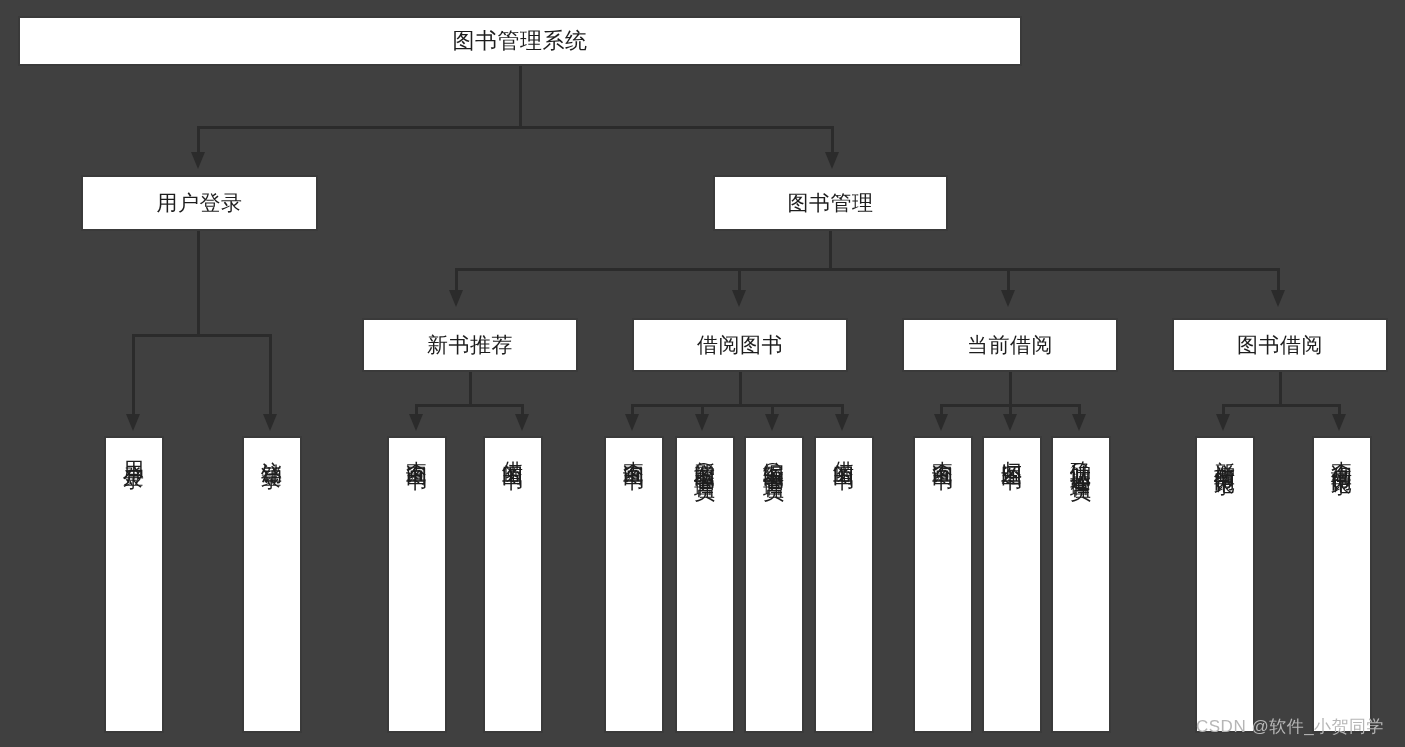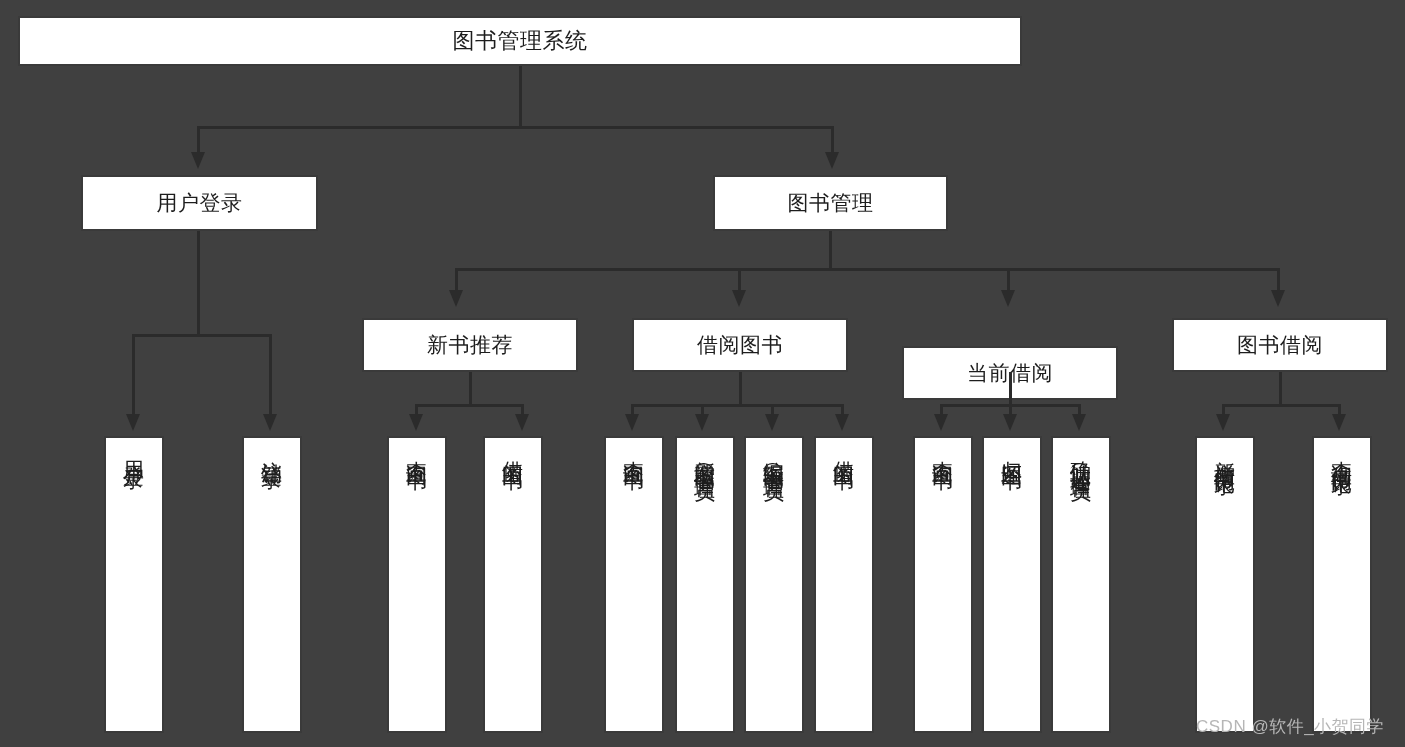--- a/index.html
+++ b/index.html
@@ -122,21 +122,21 @@
   <div class="arrow" style="left:1001px; top:290px;"></div>
   <div class="edge v" style="left:1277px; top:268px; width:3px; height:24px;"></div>
   <div class="arrow" style="left:1271px; top:290px;"></div>
 
   <div class="node horizontal" style="left:362px; top:318px; width:216px; height:54px;">
     <span class="node-label">新书推荐</span>
   </div>
   <div class="node horizontal" style="left:632px; top:318px; width:216px; height:54px;">
     <span class="node-label">借阅图书</span>
   </div>
-  <div class="node horizontal" style="left:902px; top:318px; width:216px; height:54px;margin-top:28px;">
+  <div class="node horizontal" style="left:902px; top:318px; width:216px; height:54px;">
     <span class="node-label">当前借阅</span>
   </div>
   <div class="node horizontal" style="left:1172px; top:318px; width:216px; height:54px;">
     <span class="node-label">图书借阅</span>
   </div>
 
   <div class="edge v" style="left:469px; top:372px; width:3px; height:34px;"></div>
   <div class="edge h" style="left:415px; top:404px; width:109px; height:3px;"></div>
   <div class="edge v" style="left:415px; top:404px; width:3px; height:12px;"></div>
   <div class="arrow" style="left:409px; top:414px;"></div>

